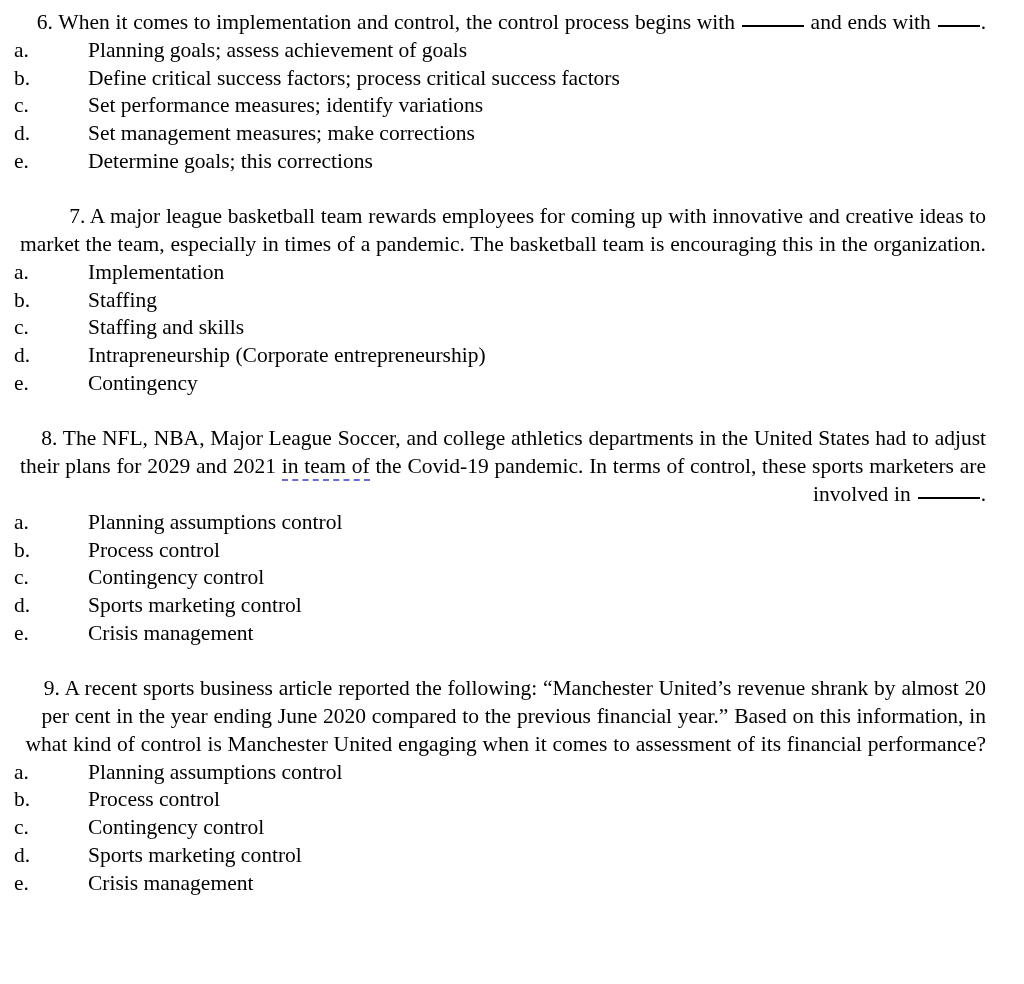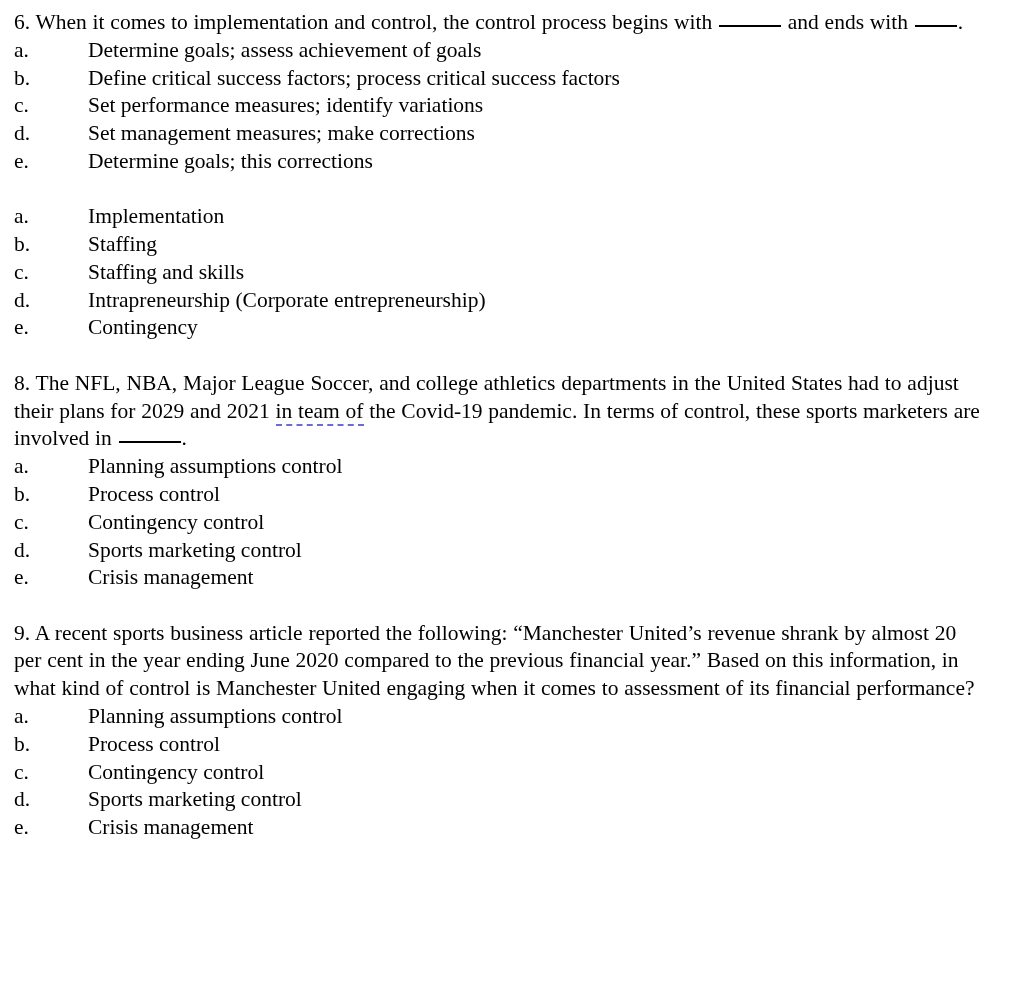--- a/index.html
+++ b/index.html
@@ -26,21 +26,21 @@
     padding: 0;
   }
   .block-gap {
     height: 27.5px;
   }
   .stem {
     font-size: 21.5px;
     line-height: 27.8px;
     margin: 0;
     padding: 0 38px 0 14px;
-    text-align: left;
+    text-align: right;
     word-spacing: 0.4px;
     font-variant-numeric: oldstyle-nums;
     -moz-font-feature-settings: "onum";
     font-feature-settings: "onum";
   }
   .option-row {
     display: flex;
     font-size: 21.5px;
     line-height: 27.8px;
     padding-left: 14px;
@@ -76,21 +76,21 @@
 
 <div class="page">
 
   <div class="top-pad"></div>
 
   <div class="question-block">
     <p class="stem"><span>6. When it comes to implementation and control, the control process begins with </span><span class="blank blank-lg"></span><span> and ends with </span><span class="blank blank-md"></span><span>.</span></p>
 
     <div class="option-row">
       <span class="option-letter">a.</span>
-      <span class="option-text">Determine goals; assess achievement of goals</span>
+      <span class="option-text">Planning goals; assess achievement of goals</span>
     </div>
     <div class="option-row">
       <span class="option-letter">b.</span>
       <span class="option-text">Define critical success factors; process critical success factors</span>
     </div>
     <div class="option-row">
       <span class="option-letter">c.</span>
       <span class="option-text">Set performance measures; identify variations</span>
     </div>
     <div class="option-row">
@@ -99,20 +99,21 @@
     </div>
     <div class="option-row">
       <span class="option-letter">e.</span>
       <span class="option-text">Determine goals; this corrections</span>
     </div>
   </div>
 
   <div class="block-gap"></div>
 
   <div class="question-block">
+    <p class="stem">7. A major league basketball team rewards employees for coming up with innovative and creative ideas to market the team, especially in times of a pandemic. The basketball team is encouraging this in the organization.</p>
 
     <div class="option-row">
       <span class="option-letter">a.</span>
       <span class="option-text">Implementation</span>
     </div>
     <div class="option-row">
       <span class="option-letter">b.</span>
       <span class="option-text">Staffing</span>
     </div>
     <div class="option-row">

